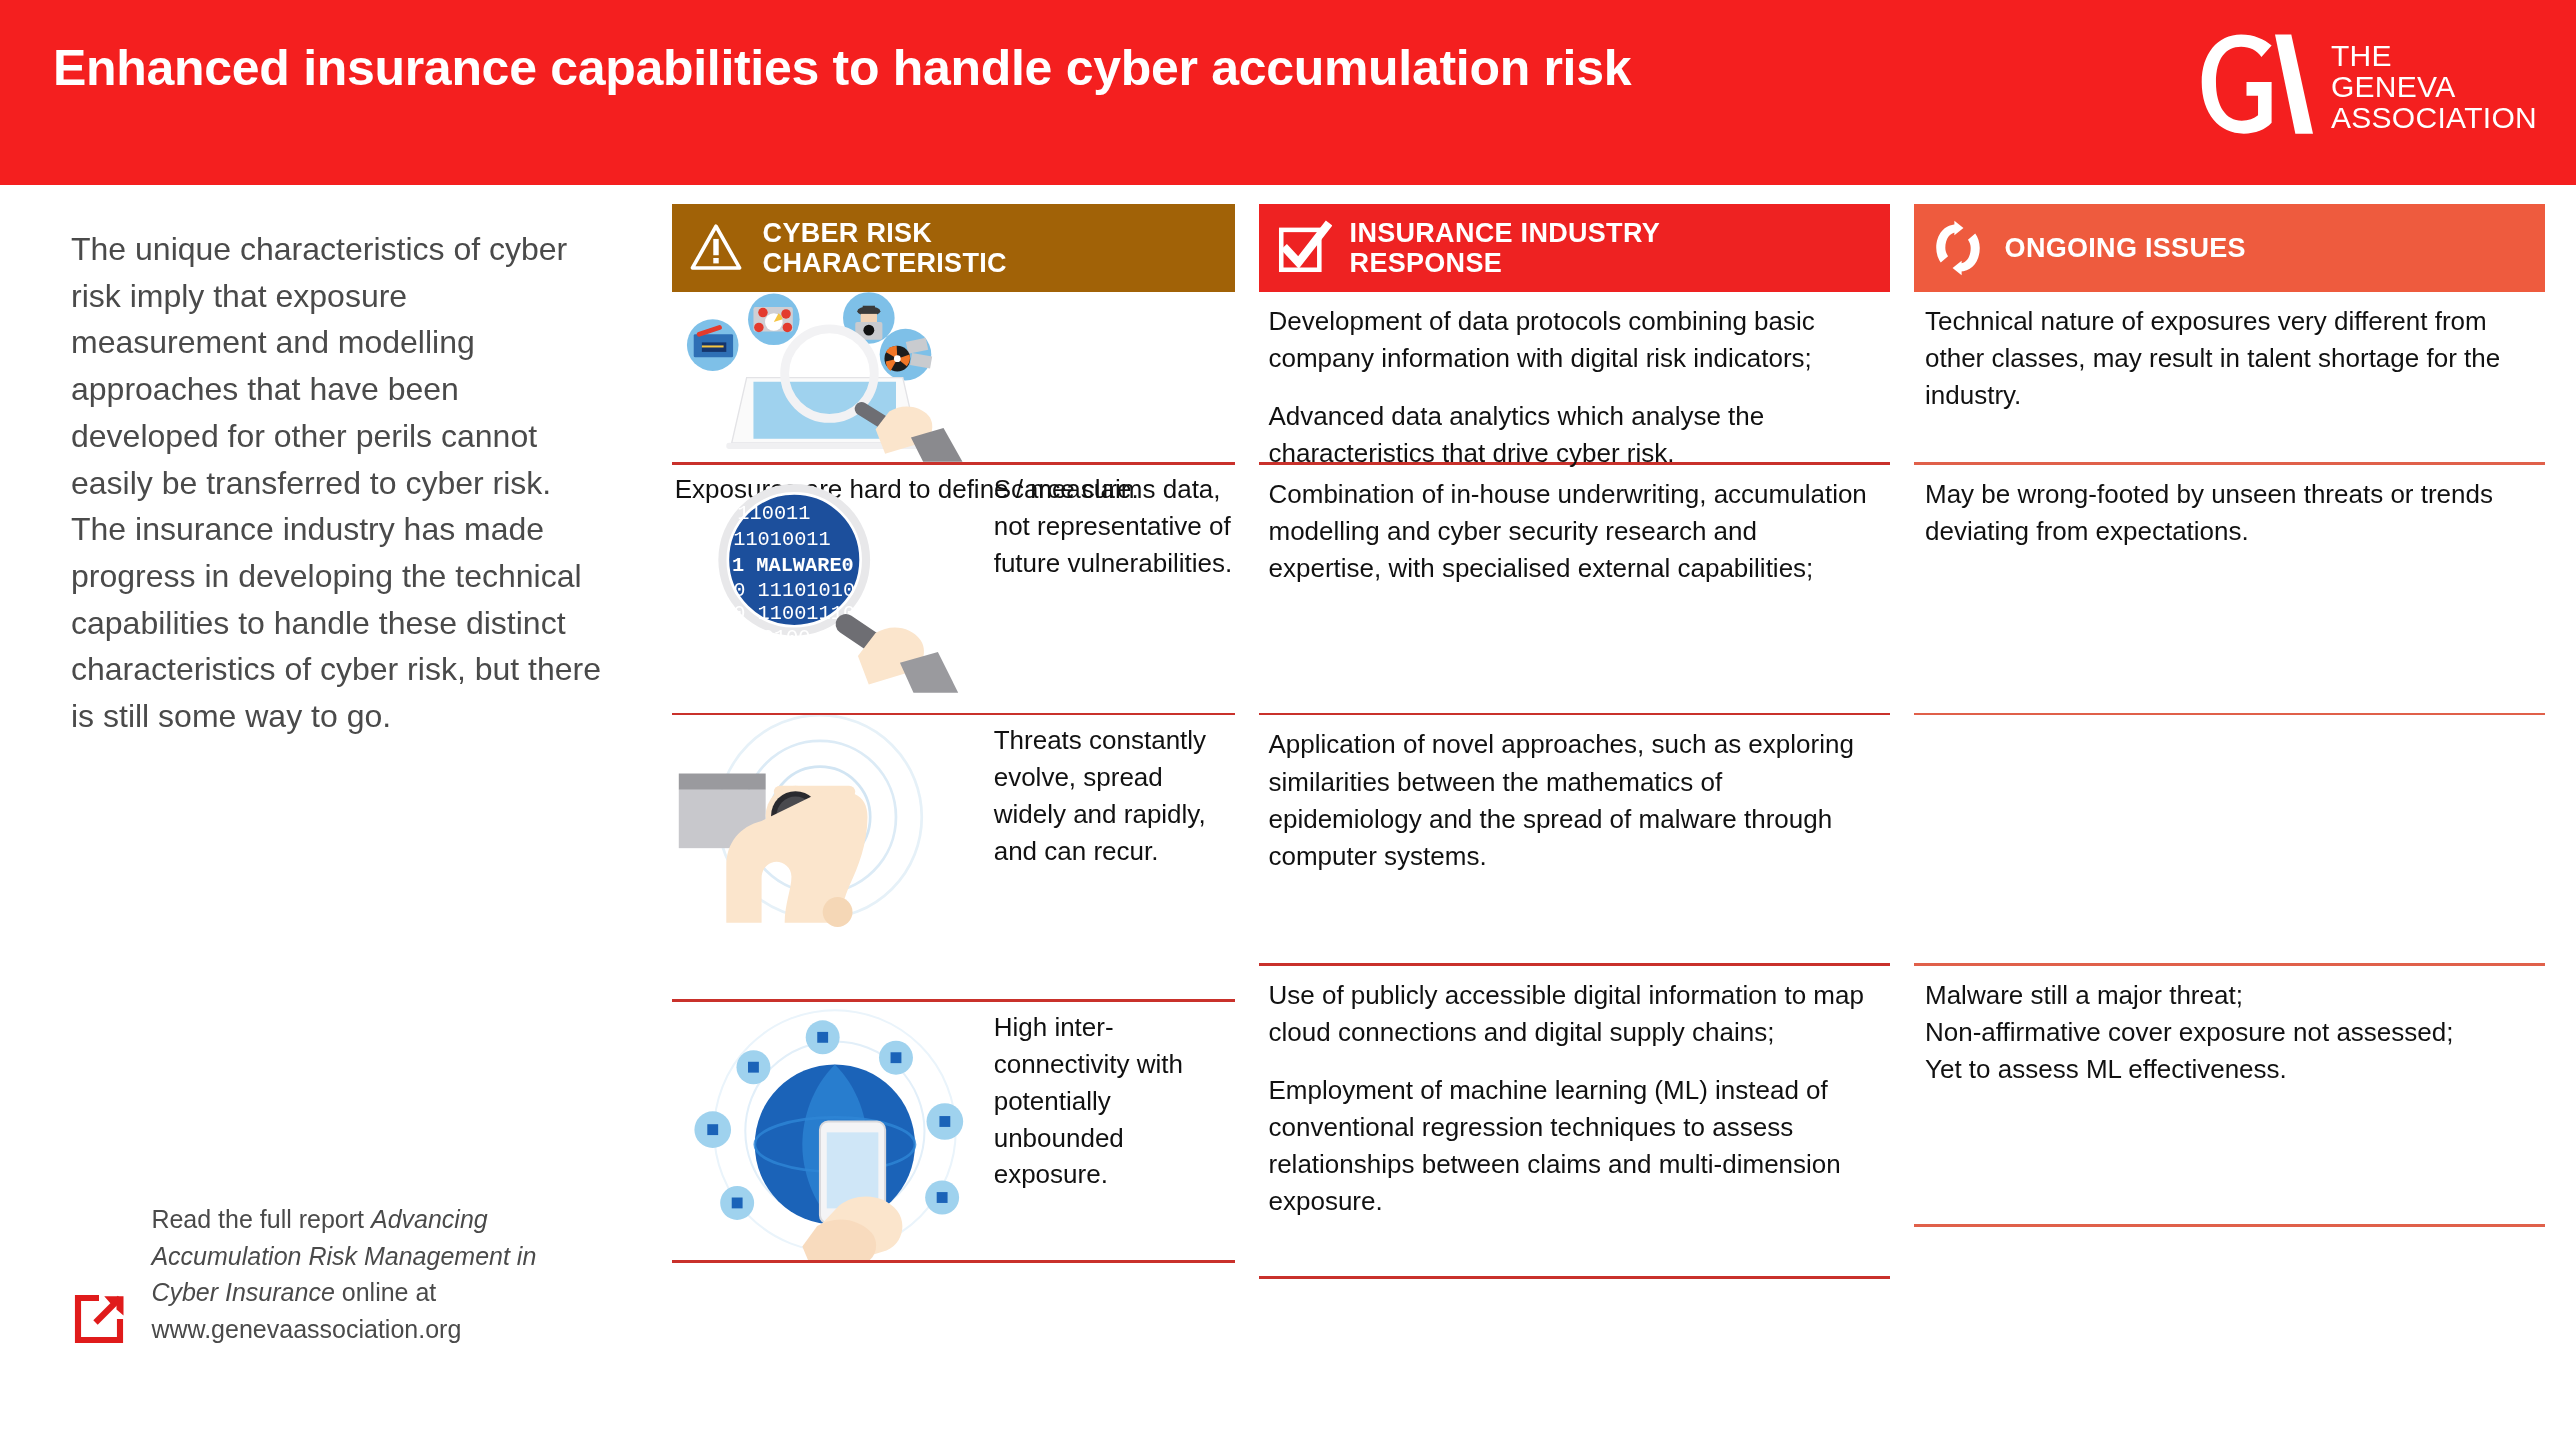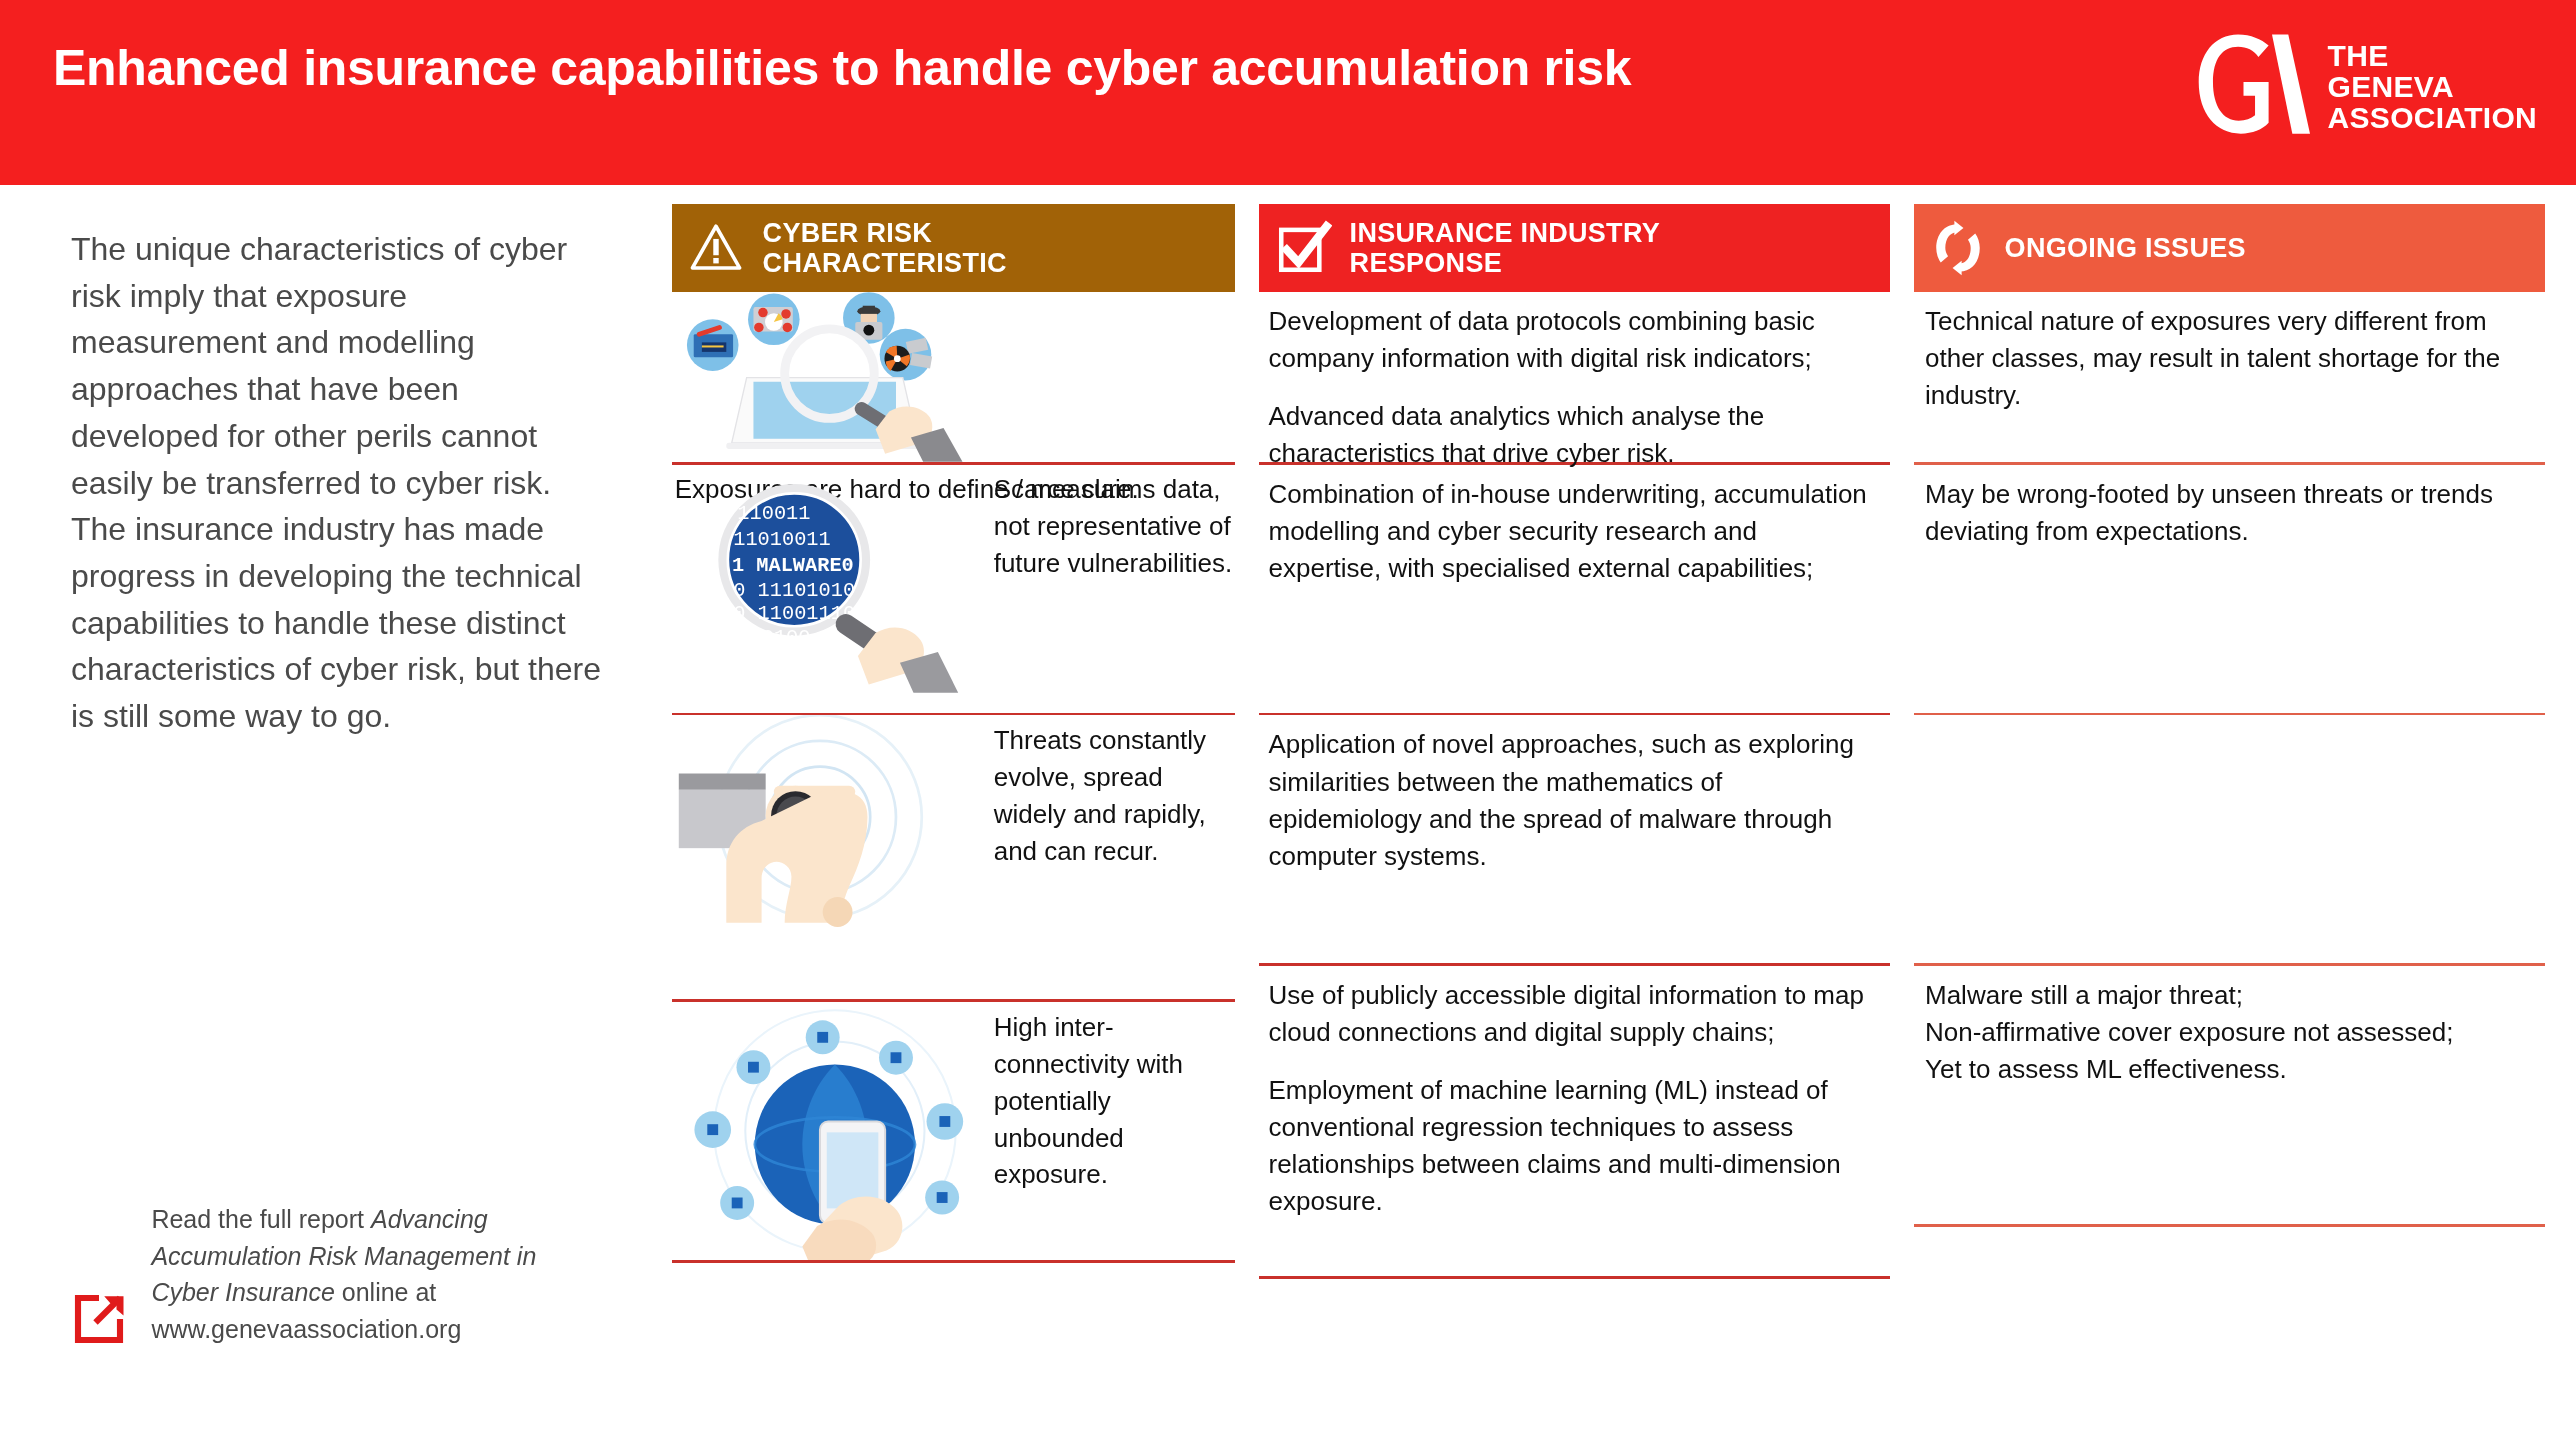--- a/index.html
+++ b/index.html
@@ -20,21 +20,21 @@
     font-size:50px;font-weight:bold;color:#ffffff;
     letter-spacing:-0.3px;white-space:nowrap;
   }
   .logo{
     position:absolute;right:39px;top:33px;height:119px;
     display:flex;align-items:flex-start;gap:17.6px;
   }
   .logo-mark{width:114px;height:109px;flex:0 0 auto;}
   .logo-words{
     display:flex;flex-direction:column;justify-content:flex-start;
-    color:#ffffff;font-weight:bold;line-height:1.04;
+    color:#ffffff;font-weight:normal;line-height:1.04;
     padding-top:6.8px;
   }
   .logo-words .l1{font-size:30px;letter-spacing:0.3px;}
   .logo-words .l2{font-size:30px;letter-spacing:0.3px;}
   .logo-words .l3{font-size:30px;letter-spacing:0.3px;}
 
   
   .intro{
     position:absolute;left:71px;top:226px;width:536px;
     font-size:32px;line-height:1.46;color:#4a4a4a;

